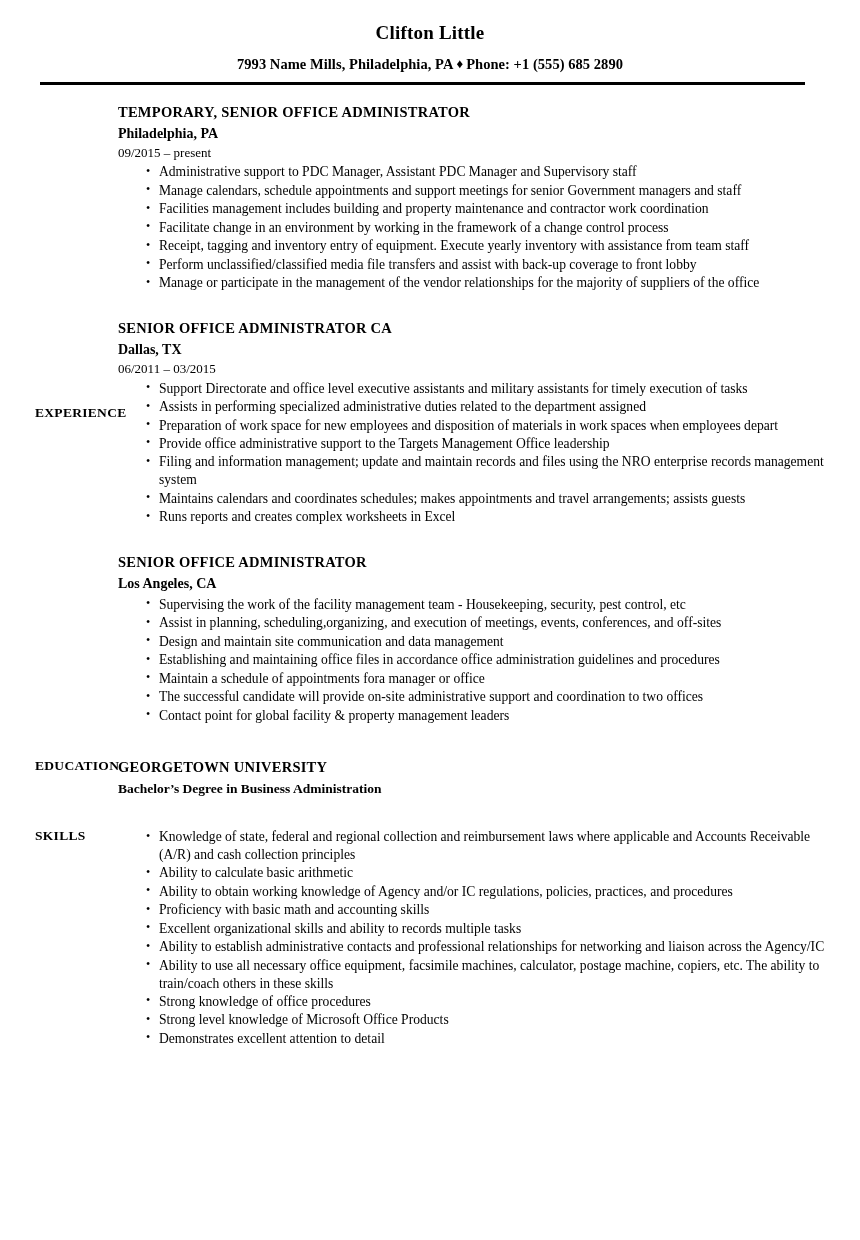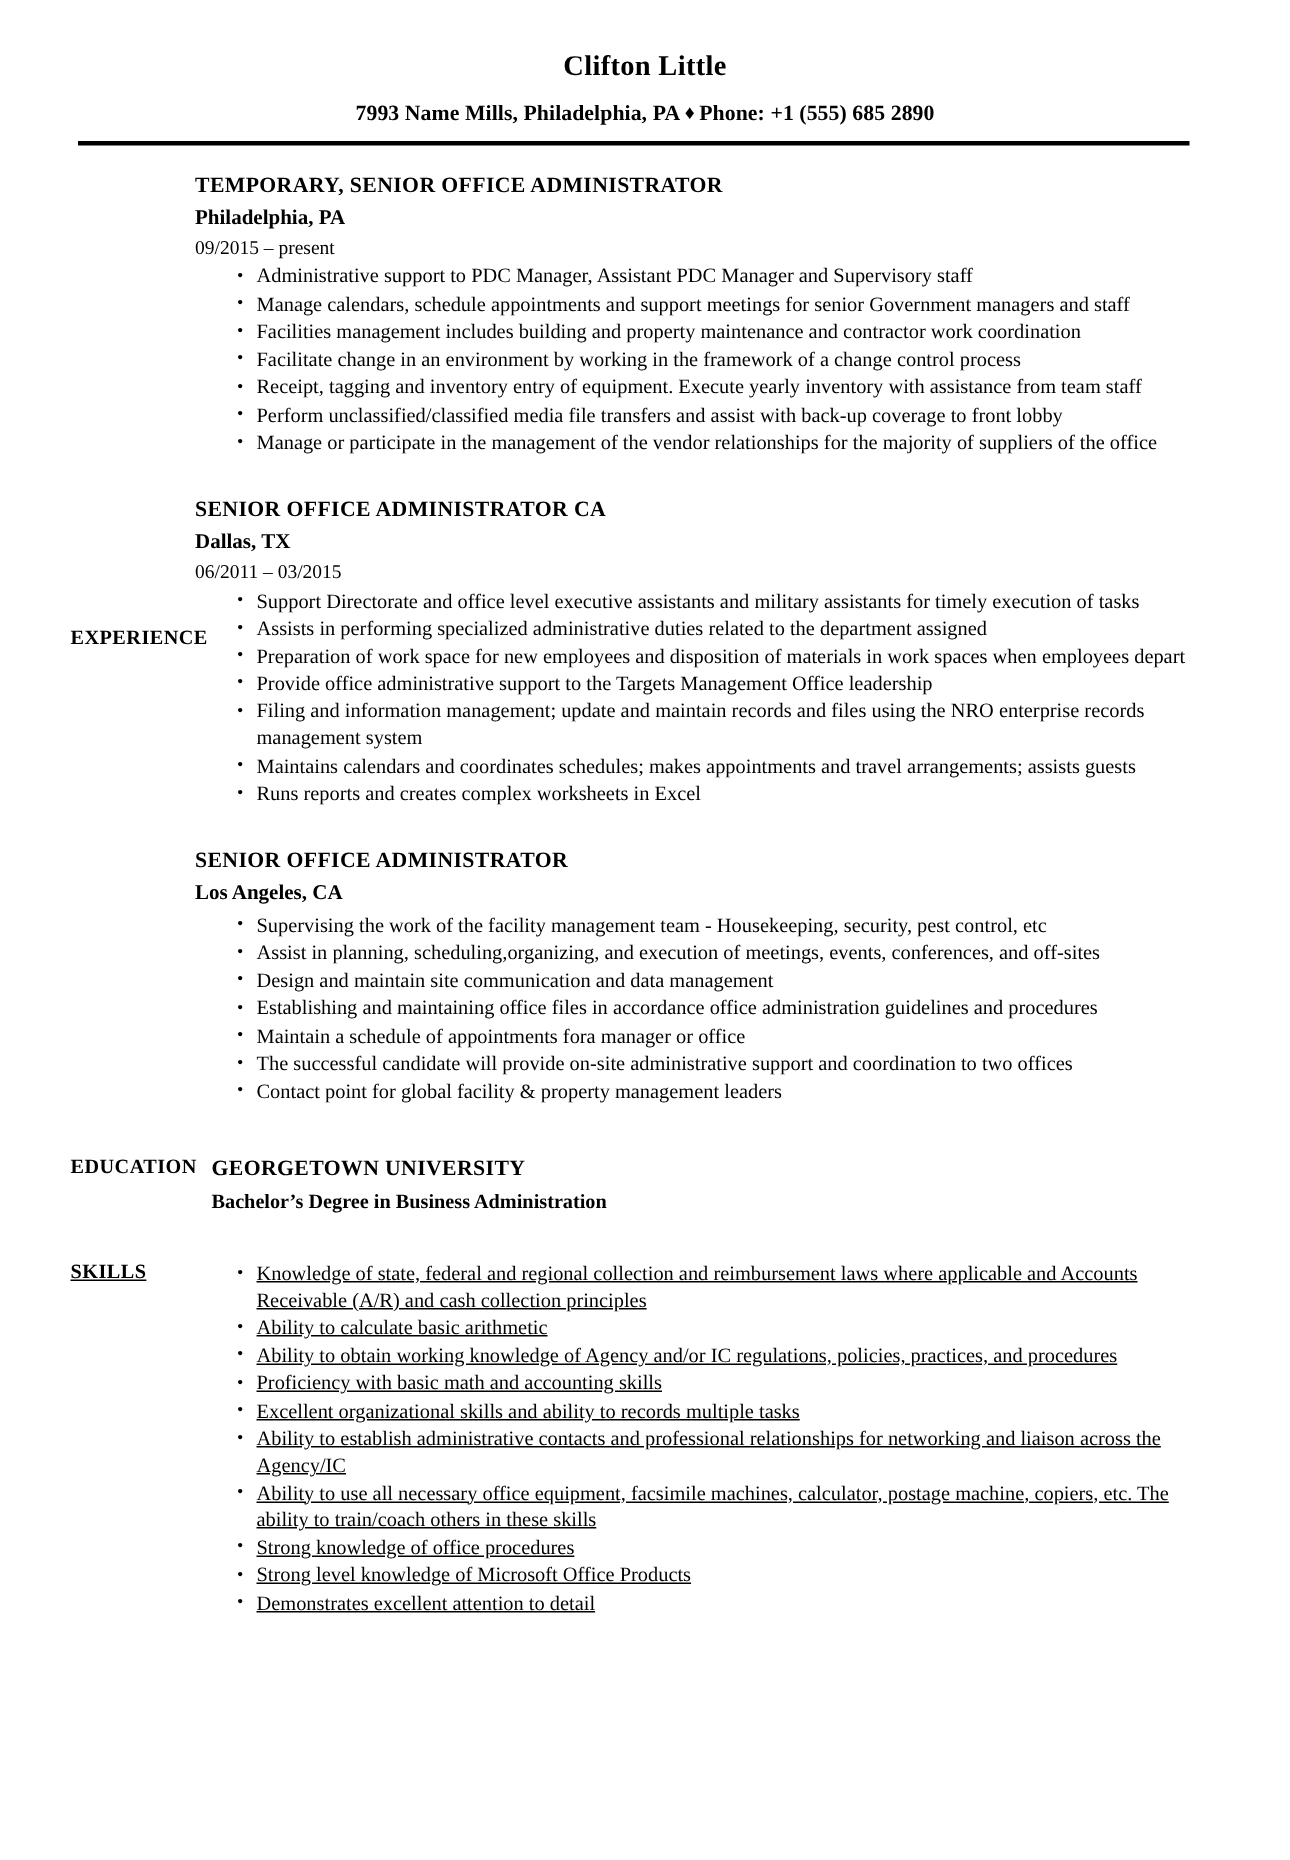--- a/index.html
+++ b/index.html
@@ -12,21 +12,21 @@
     height: 1240px;
     font-family: "Liberation Serif", "DejaVu Serif", serif;
     color: #000000;
     position: relative;
     overflow: hidden;
   }
   .page {
     width: 860px;
     height: 1240px;
     box-sizing: border-box;
-    padding: 12px;
+    padding: 0;
     position: relative;
   }
 
   
   .resume-header {
     text-align: center;
     padding-top: 22px;
   }
   .candidate-name {
     font-size: 19px;
@@ -69,22 +69,22 @@
     font-weight: bold;
     letter-spacing: 0.3px;
     line-height: 1.25;
   }
   .section-body {
     flex: 1;
     padding-right: 32px;
   }
 
   #experience-section { margin-top: 18px; align-items: center; }
-  #education-section  { margin-top: 33px; gap: 11px; }
-  #skills-section     { margin-top: 30px; text-decoration: underline; }
+  #education-section  { margin-top: 33px; }
+  #skills-section     { margin-top: 30px; }
 
   
   .job-entry { margin-bottom: 0; }
   .job-entry + .job-entry { margin-top: 27px; }
 
   .job-title {
     font-size: 14.5px;
     font-weight: bold;
     letter-spacing: 0.25px;
     line-height: 1.3;

